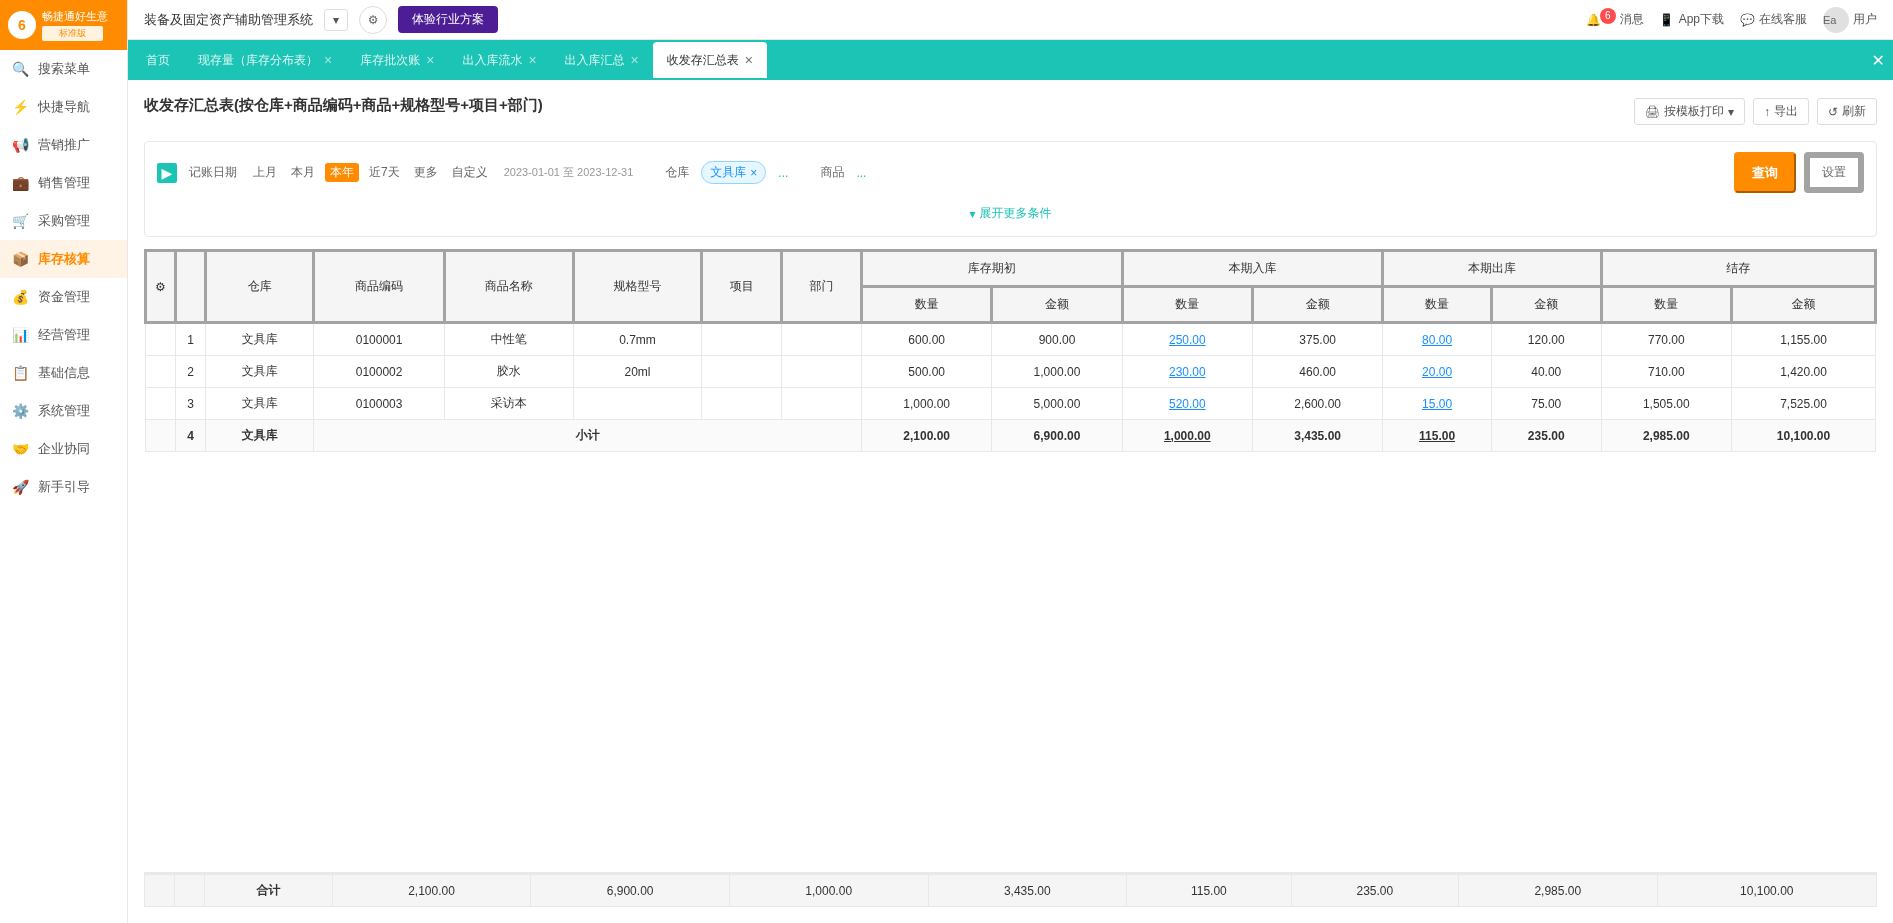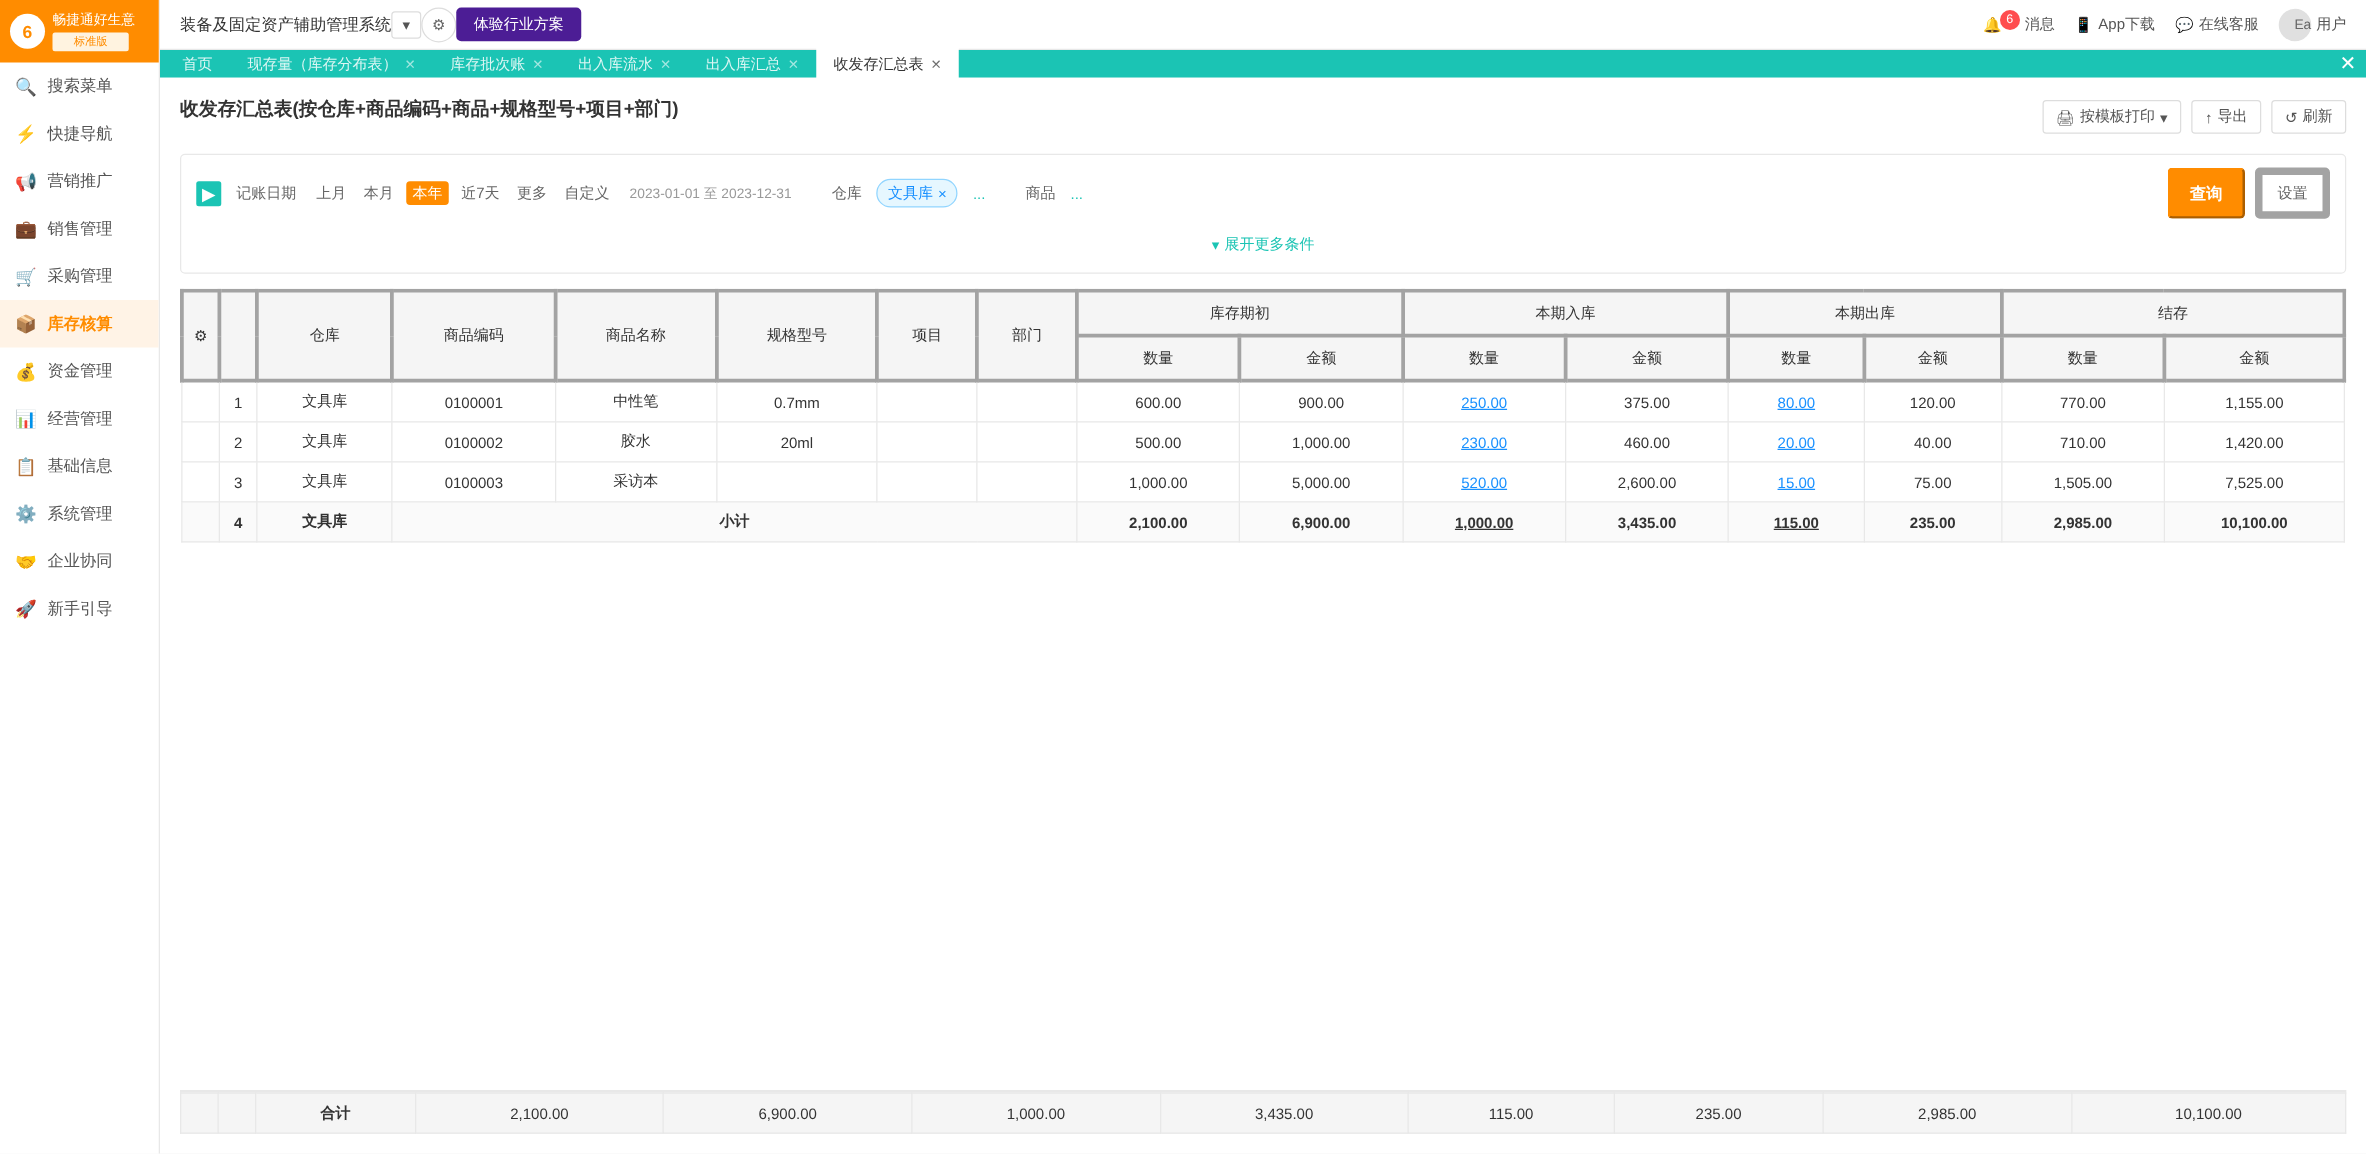--- a/index.html
+++ b/index.html
@@ -80,21 +80,21 @@
       display: flex;
       align-items: center;
       justify-content: space-between;
       padding: 0 16px;
       height: 40px;
       flex-shrink: 0;
     }
     .header-left {
       display: flex;
       align-items: center;
-      gap: 0;
+      gap: 11px;
     }
     .system-title {
       font-size: 13px;
       color: #333;
     }
     .header-dropdown {
       border: 1px solid #ddd;
       border-radius: 3px;
       padding: 3px 8px;
       font-size: 12px;
@@ -150,31 +150,31 @@
       margin-left: -6px;
       margin-top: -8px;
     }
     .user-avatar {
       width: 26px;
       height: 26px;
       background: #e0e0e0;
       border-radius: 50%;
       display: flex;
       align-items: center;
-      justify-content: flex-end;
+      justify-content: flex-start;
       font-size: 11px;
       color: #666;
     }
 
     
     .tab-bar {
       background: #1bc4b4;
       display: flex;
       align-items: center;
-      height: 22px;
+      height: 40px;
       padding: 0 4px;
       flex-shrink: 0;
       position: relative;
     }
     .tab-item {
       display: flex;
       align-items: center;
       padding: 0 14px;
       height: 36px;
       cursor: pointer;

